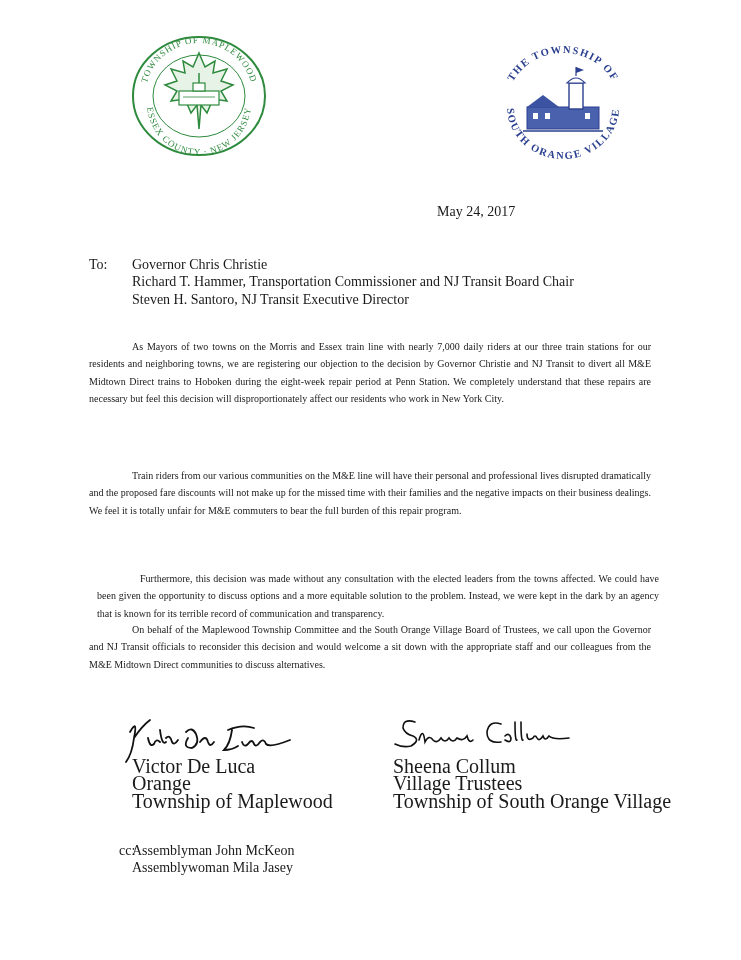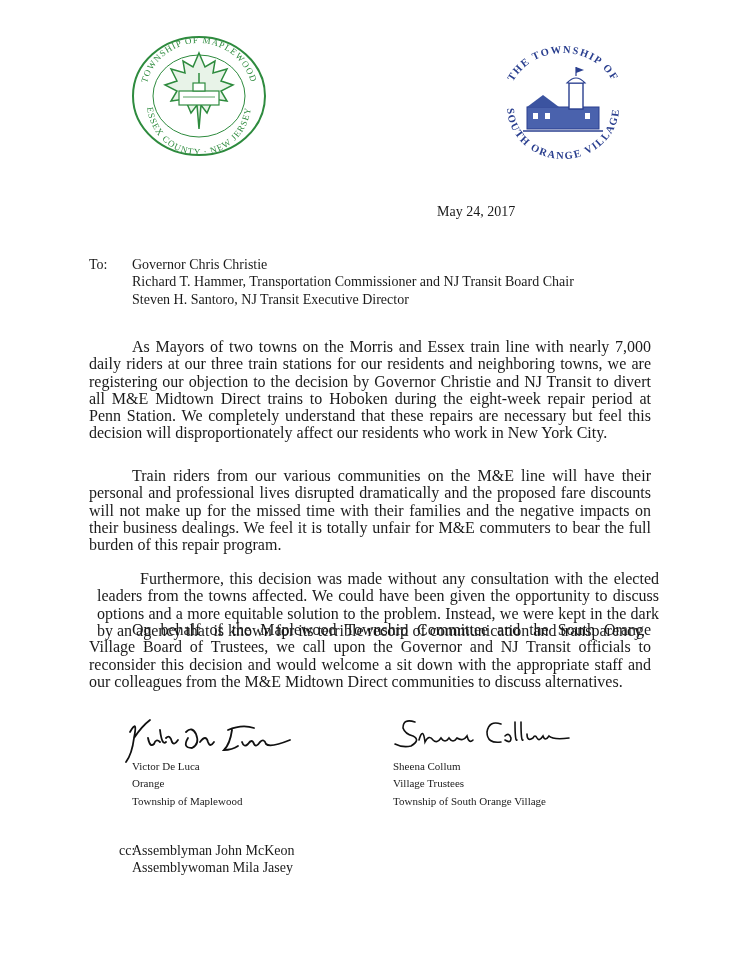--- a/index.html
+++ b/index.html
@@ -6,27 +6,27 @@
   body { width: 741px; height: 960px; position: relative; overflow: hidden;
          font-family: "Liberation Serif", "DejaVu Serif", serif; color: #1a1a1a; }
   .abs { position: absolute; }
   .seal { position: absolute; }
   .txt { font-size: 14px; line-height: 17.3px; }
   .date { left: 437px; top: 203px; }
   .to-label { left: 89px; top: 256px; }
   .addr { left: 132px; top: 256px; width: 560px; }
   .addr div { white-space: nowrap; }
   .para { position: absolute; left: 89px; width: 562px; text-align: justify;
-          text-indent: 43px; font-size: 16px; line-height: 17.3px; }
+          text-indent: 43px; font-size: 10px; line-height: 17.3px; }
   .p1 { top: 338px; }
   .p2 { top: 467px; }
   .p3 { top: 527px; }
   .p4 { top: 621px; }
   .sig { position: absolute; }
-  .sigblock { position: absolute; font-size: 11px; line-height: 17.3px; white-space: nowrap; }
+  .sigblock { position: absolute; font-size: 20px; line-height: 17.3px; white-space: nowrap; }
   .sb1 { left: 132px; top: 758px; }
   .sb2 { left: 393px; top: 758px; }
   .cc-label { left: 87px; top: 842px; margin-left: 32px; }
   .cc-list { left: 132px; top: 842px; white-space: nowrap; }
 </style>
 </head>
 <body>
 
 <div class="seal" style="left:123px; top:33px; width:152px; height:125px;">
   <svg width="152" height="125" viewBox="0 0 152 125">

